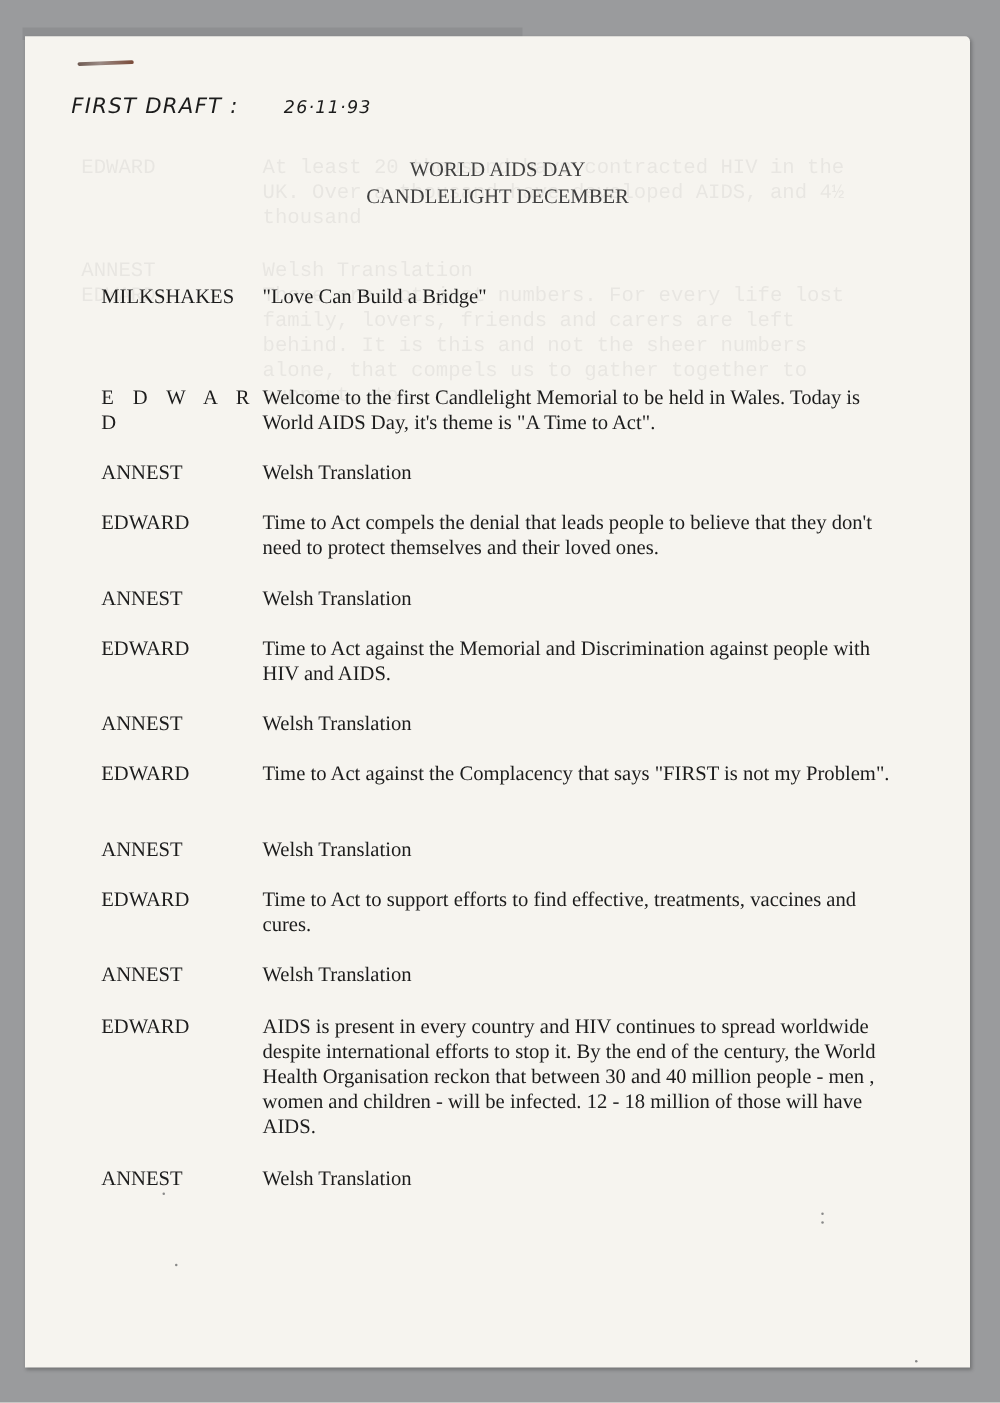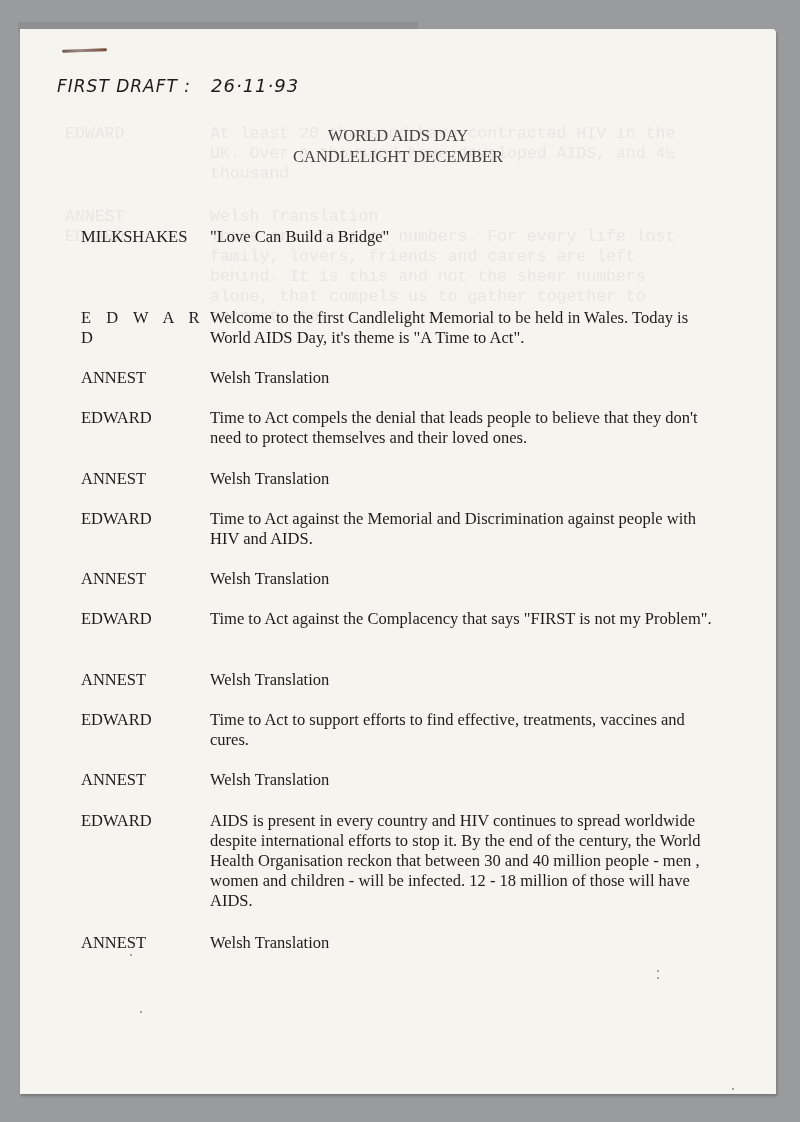--- a/index.html
+++ b/index.html
@@ -46,22 +46,22 @@
       position: absolute;
       left: 37px;
       top: 46px;
       font-family: "DejaVu Sans", sans-serif;
       font-size: 17px;
       letter-spacing: 1px;
       color: #1c1c1c;
       font-style: italic;
     }
     .handwritten .date {
-      margin-left: 20px;
-      font-size: 18px;
+      margin-left: 36px;
+      font-size: 14px;
     }
     .title-block {
       position: absolute;
       left: 0;
       width: 100%;
       top: 96px;
       text-align: center;
       font-size: 16.5px;
       line-height: 21px;
       color: #404040;

